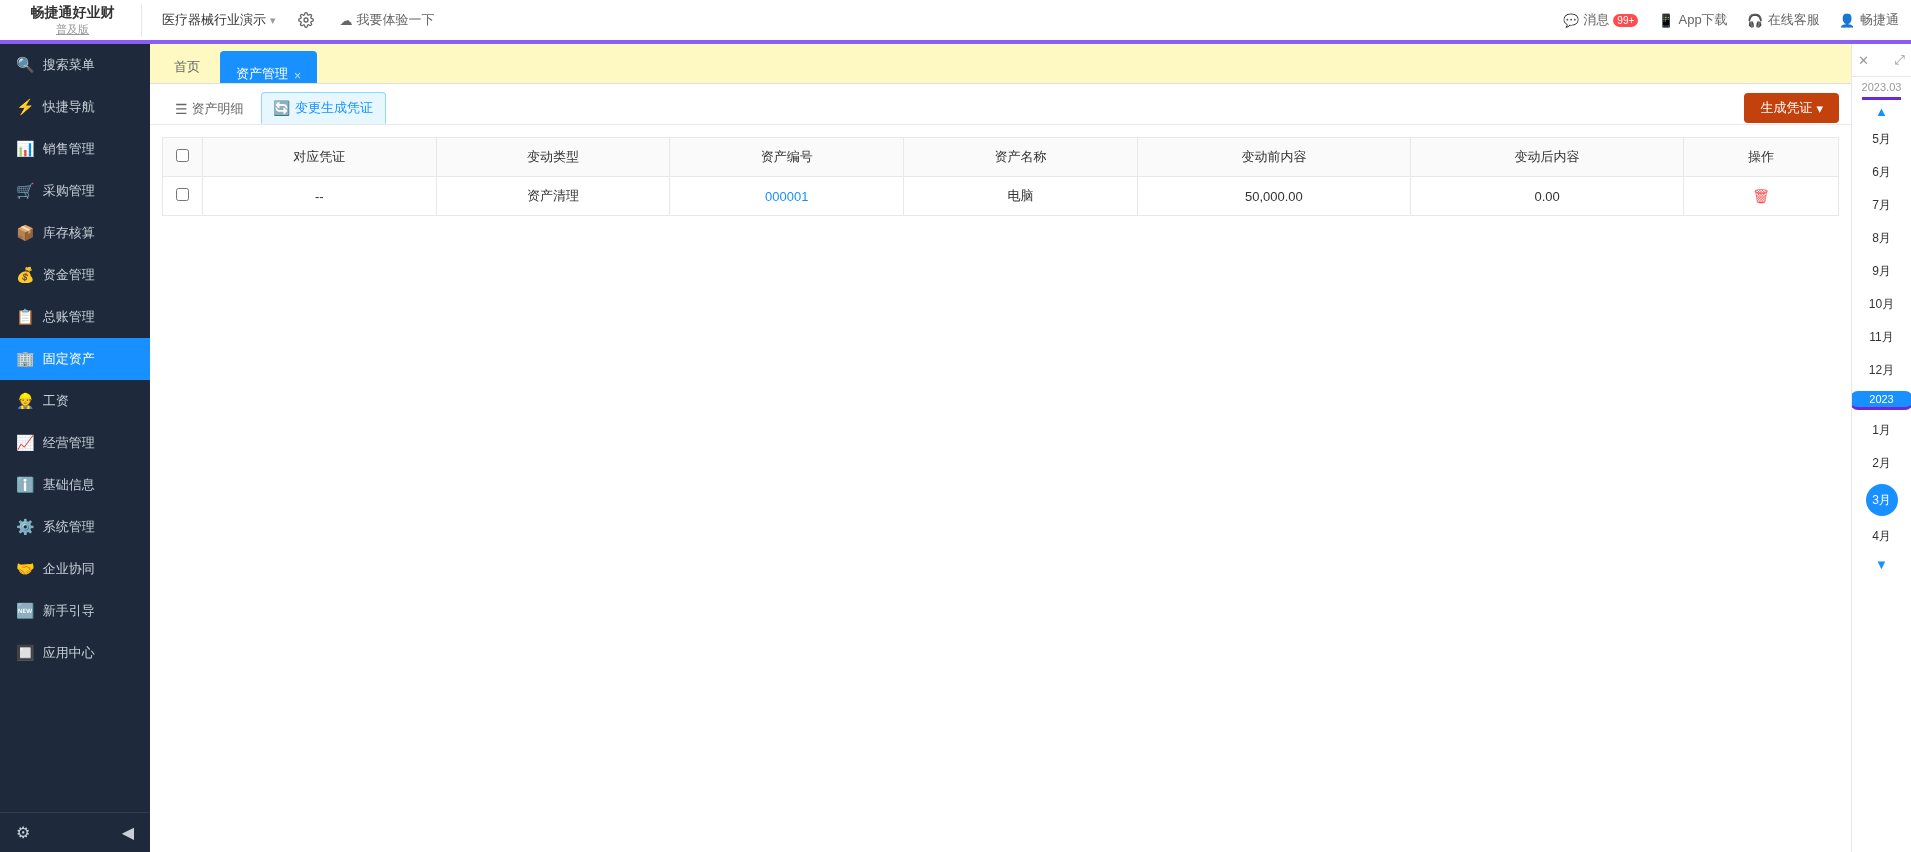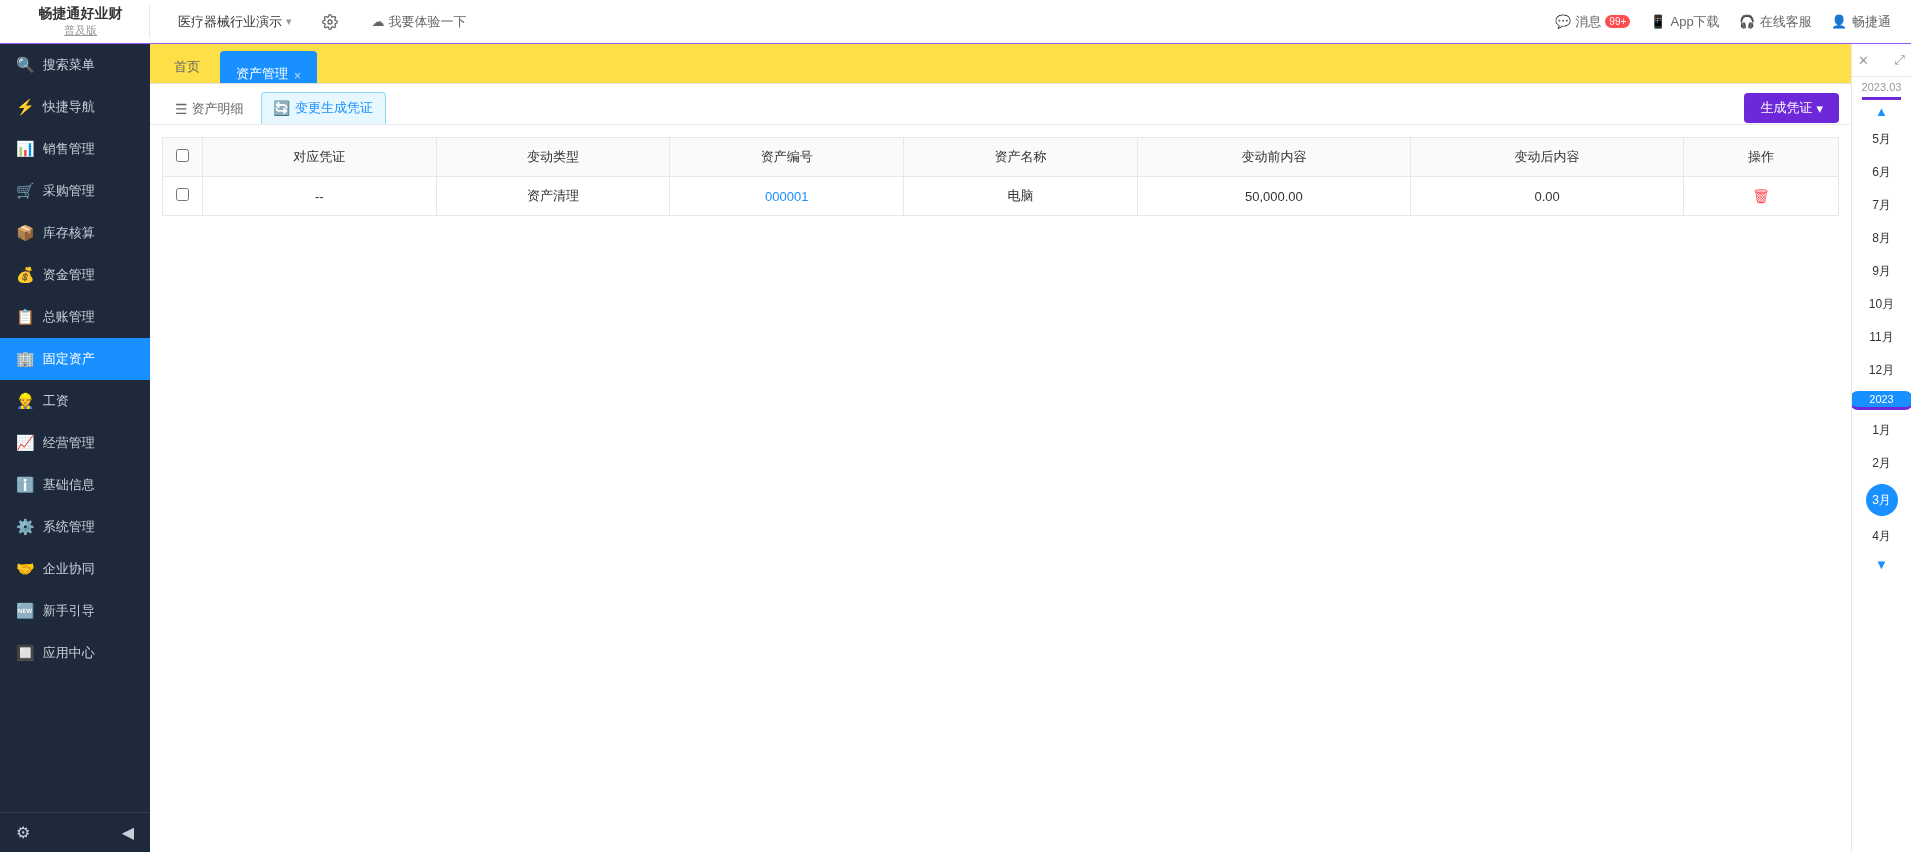--- a/index.html
+++ b/index.html
@@ -2,25 +2,25 @@
 <html><head>
   <meta charset="utf-8">
   <style>
     * { box-sizing: border-box; margin: 0; padding: 0; }
     body { font-family: 'Microsoft YaHei', sans-serif; font-size: 13px; background: #f0f2f5; display: flex; flex-direction: column; height: 852px; overflow: hidden; }
 
     
     .top-header {
       height: 44px;
       background: #fff;
-      border-bottom: 1px solid #8b5cf6;
-      display: flex;
-      align-items: center;
-      padding: 0 20px;
-      gap: 24px;
+      border-bottom: 4px solid #8b5cf6;
+      display: flex;
+      align-items: center;
+      padding: 0 12px;
+      gap: 16px;
       z-index: 100;
     }
     .logo-area {
       display: flex;
       flex-direction: column;
       align-items: center;
       justify-content: center;
       width: 130px;
       min-width: 130px;
       border-right: 1px solid #e8e8e8;
@@ -115,21 +115,21 @@
       flex: 1;
       display: flex;
       flex-direction: column;
       overflow: hidden;
       position: relative;
     }
 
     
     .tab-bar {
       height: 40px;
-      background: #fde047;
+      background: #fef9c3;
       border-bottom: 1px solid #e0e0e0;
       display: flex;
       align-items: flex-end;
       padding-left: 8px;
       gap: 4px;
     }
     .tab-item {
       height: 32px;
       padding: 0 16px;
       display: flex;
@@ -187,21 +187,21 @@
       color: #1890ff;
       background: #e6f7ff;
       border-color: #91d5ff;
       border-bottom: 1px solid #e6f7ff;
     }
     .inner-tab-icon { font-size: 14px; }
 
     
     .generate-btn {
       margin-left: auto;
-      background: #6d28d9;
+      background: #c2410c;
       color: #fff;
       border: none;
       padding: 6px 16px;
       border-radius: 4px;
       cursor: pointer;
       font-size: 13px;
       display: flex;
       align-items: center;
       gap: 4px;
     }

